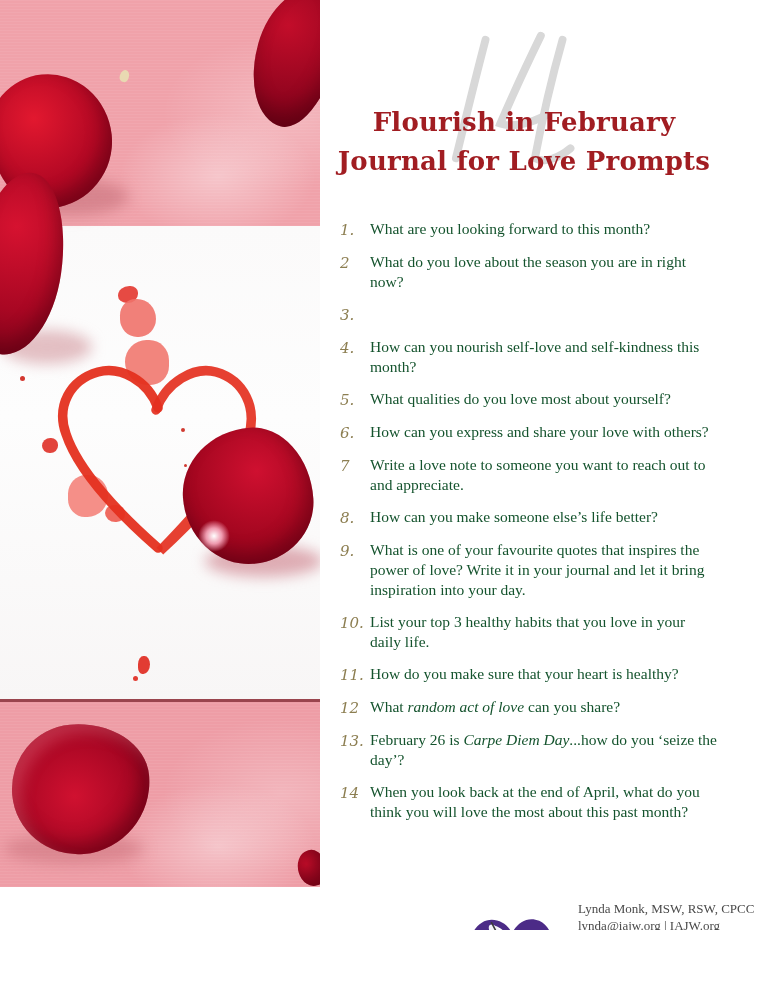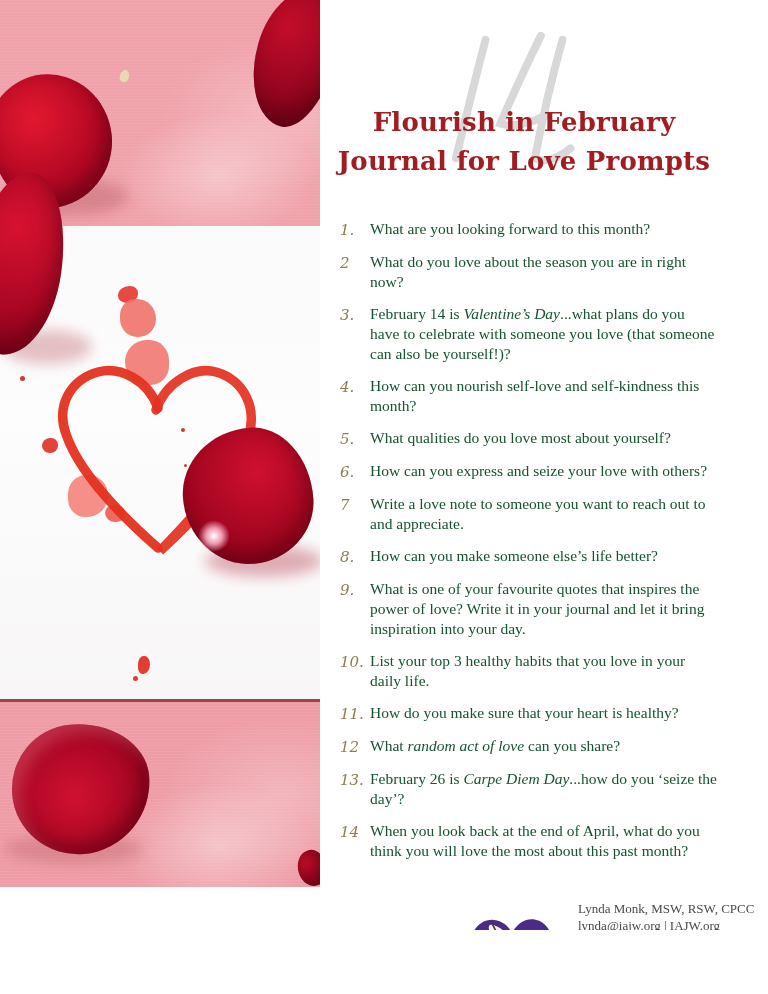--- a/index.html
+++ b/index.html
@@ -151,33 +151,32 @@
       <div class="prompt-row">
         <span class="prompt-num">1.</span>
         <span class="prompt-text"><span>What are you looking forward to this month?</span></span>
       </div>
       <div class="prompt-row">
         <span class="prompt-num">2</span>
         <span class="prompt-text"><span>What do you love about the season you are in right now?</span></span>
       </div>
       <div class="prompt-row">
         <span class="prompt-num">3.</span>
-        <span class="prompt-text"><span>February 14 is </span><em>Valentine’s Day</em><span>...what plans do you have to celebrate with someone you love (that someone can also be yourself!)?</span></span>
       </div>
       <div class="prompt-row">
         <span class="prompt-num">4.</span>
         <span class="prompt-text"><span>How can you nourish self-love and self-kindness this month?</span></span>
       </div>
       <div class="prompt-row">
         <span class="prompt-num">5.</span>
         <span class="prompt-text"><span>What qualities do you love most about yourself?</span></span>
       </div>
       <div class="prompt-row">
         <span class="prompt-num">6.</span>
-        <span class="prompt-text"><span>How can you express and seize your love with others?</span></span>
+        <span class="prompt-text"><span>How can you express and share your love with others?</span></span>
       </div>
       <div class="prompt-row">
         <span class="prompt-num">7</span>
         <span class="prompt-text"><span>Write a love note to someone you want to reach out to and appreciate.</span></span>
       </div>
       <div class="prompt-row">
         <span class="prompt-num">8.</span>
         <span class="prompt-text"><span>How can you make someone else’s life better?</span></span>
       </div>
       <div class="prompt-row">

